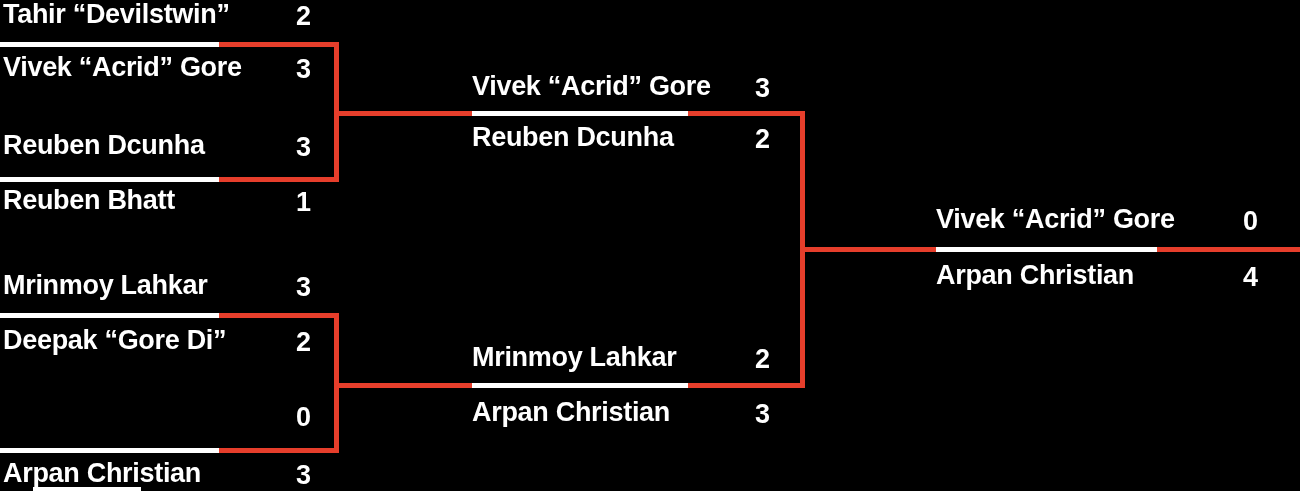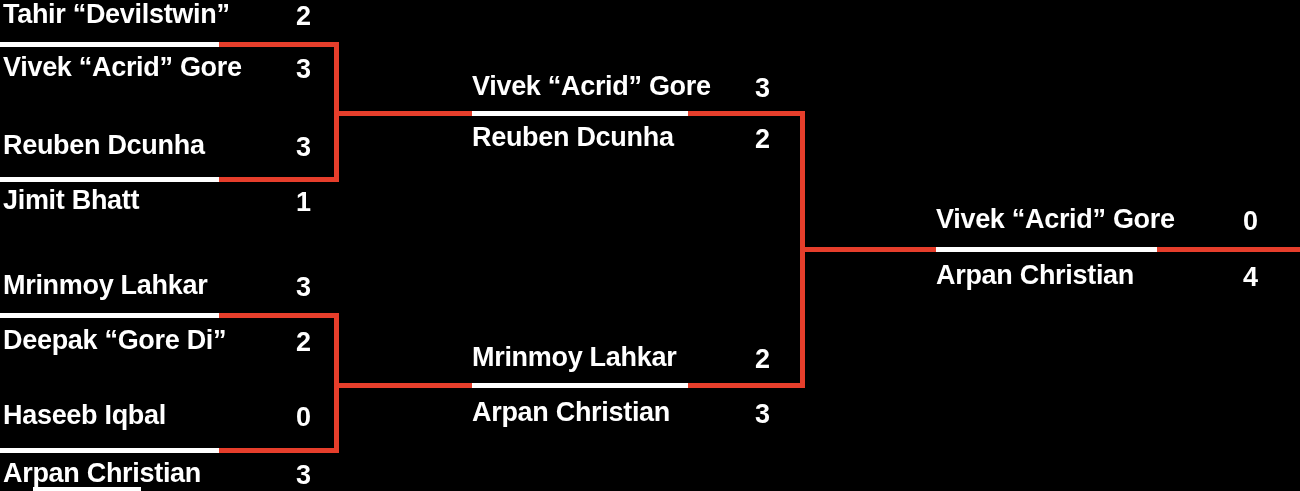--- a/index.html
+++ b/index.html
@@ -43,34 +43,33 @@
   <div class="player-score" style="left:296px; top:0px;">2</div>
   <div class="line white" style="left:0px; top:42px; width:219px; height:5px;"></div>
   <div class="line red" style="left:219px; top:42px; width:120px; height:5px;"></div>
   <div class="player-name" style="left:3px; top:51px;">Vivek “Acrid” Gore</div>
   <div class="player-score" style="left:296px; top:53px;">3</div>
 
   <div class="player-name" style="left:3px; top:129px;">Reuben Dcunha</div>
   <div class="player-score" style="left:296px; top:131px;">3</div>
   <div class="line white" style="left:0px; top:177px; width:219px; height:5px;"></div>
   <div class="line red" style="left:219px; top:177px; width:120px; height:5px;"></div>
-  <div class="player-name" style="left:3px; top:184px;">Jimit Bhatt</div>
+  <div class="player-name" style="left:3px; top:184px;">Reuben Bhatt</div>
   <div class="player-score" style="left:296px; top:186px;">1</div>
 
   <div class="line red" style="left:334px; top:42px; width:5px; height:140px;"></div>
   <div class="line red" style="left:334px; top:111px; width:138px; height:5px;"></div>
 
   <div class="player-name" style="left:3px; top:269px;">Mrinmoy Lahkar</div>
   <div class="player-score" style="left:296px; top:271px;">3</div>
   <div class="line white" style="left:0px; top:313px; width:219px; height:5px;"></div>
   <div class="line red" style="left:219px; top:313px; width:120px; height:5px;"></div>
   <div class="player-name" style="left:3px; top:324px;">Deepak “Gore Di”</div>
   <div class="player-score" style="left:296px; top:326px;">2</div>
 
-  <div class="player-name" style="left:3px; top:399px;">Haseeb Iqbal</div>
   <div class="player-score" style="left:296px; top:401px;">0</div>
   <div class="line white" style="left:0px; top:448px; width:219px; height:5px;"></div>
   <div class="line red" style="left:219px; top:448px; width:120px; height:5px;"></div>
   <div class="player-name" style="left:3px; top:457px;">Arpan Christian</div>
   <div class="player-score" style="left:296px; top:459px;">3</div>
 
   <div class="line red" style="left:334px; top:313px; width:5px; height:140px;"></div>
   <div class="line red" style="left:334px; top:383px; width:138px; height:5px;"></div>
 
   <div class="line white" style="left:33px; top:487px; width:108px; height:4px;"></div>

